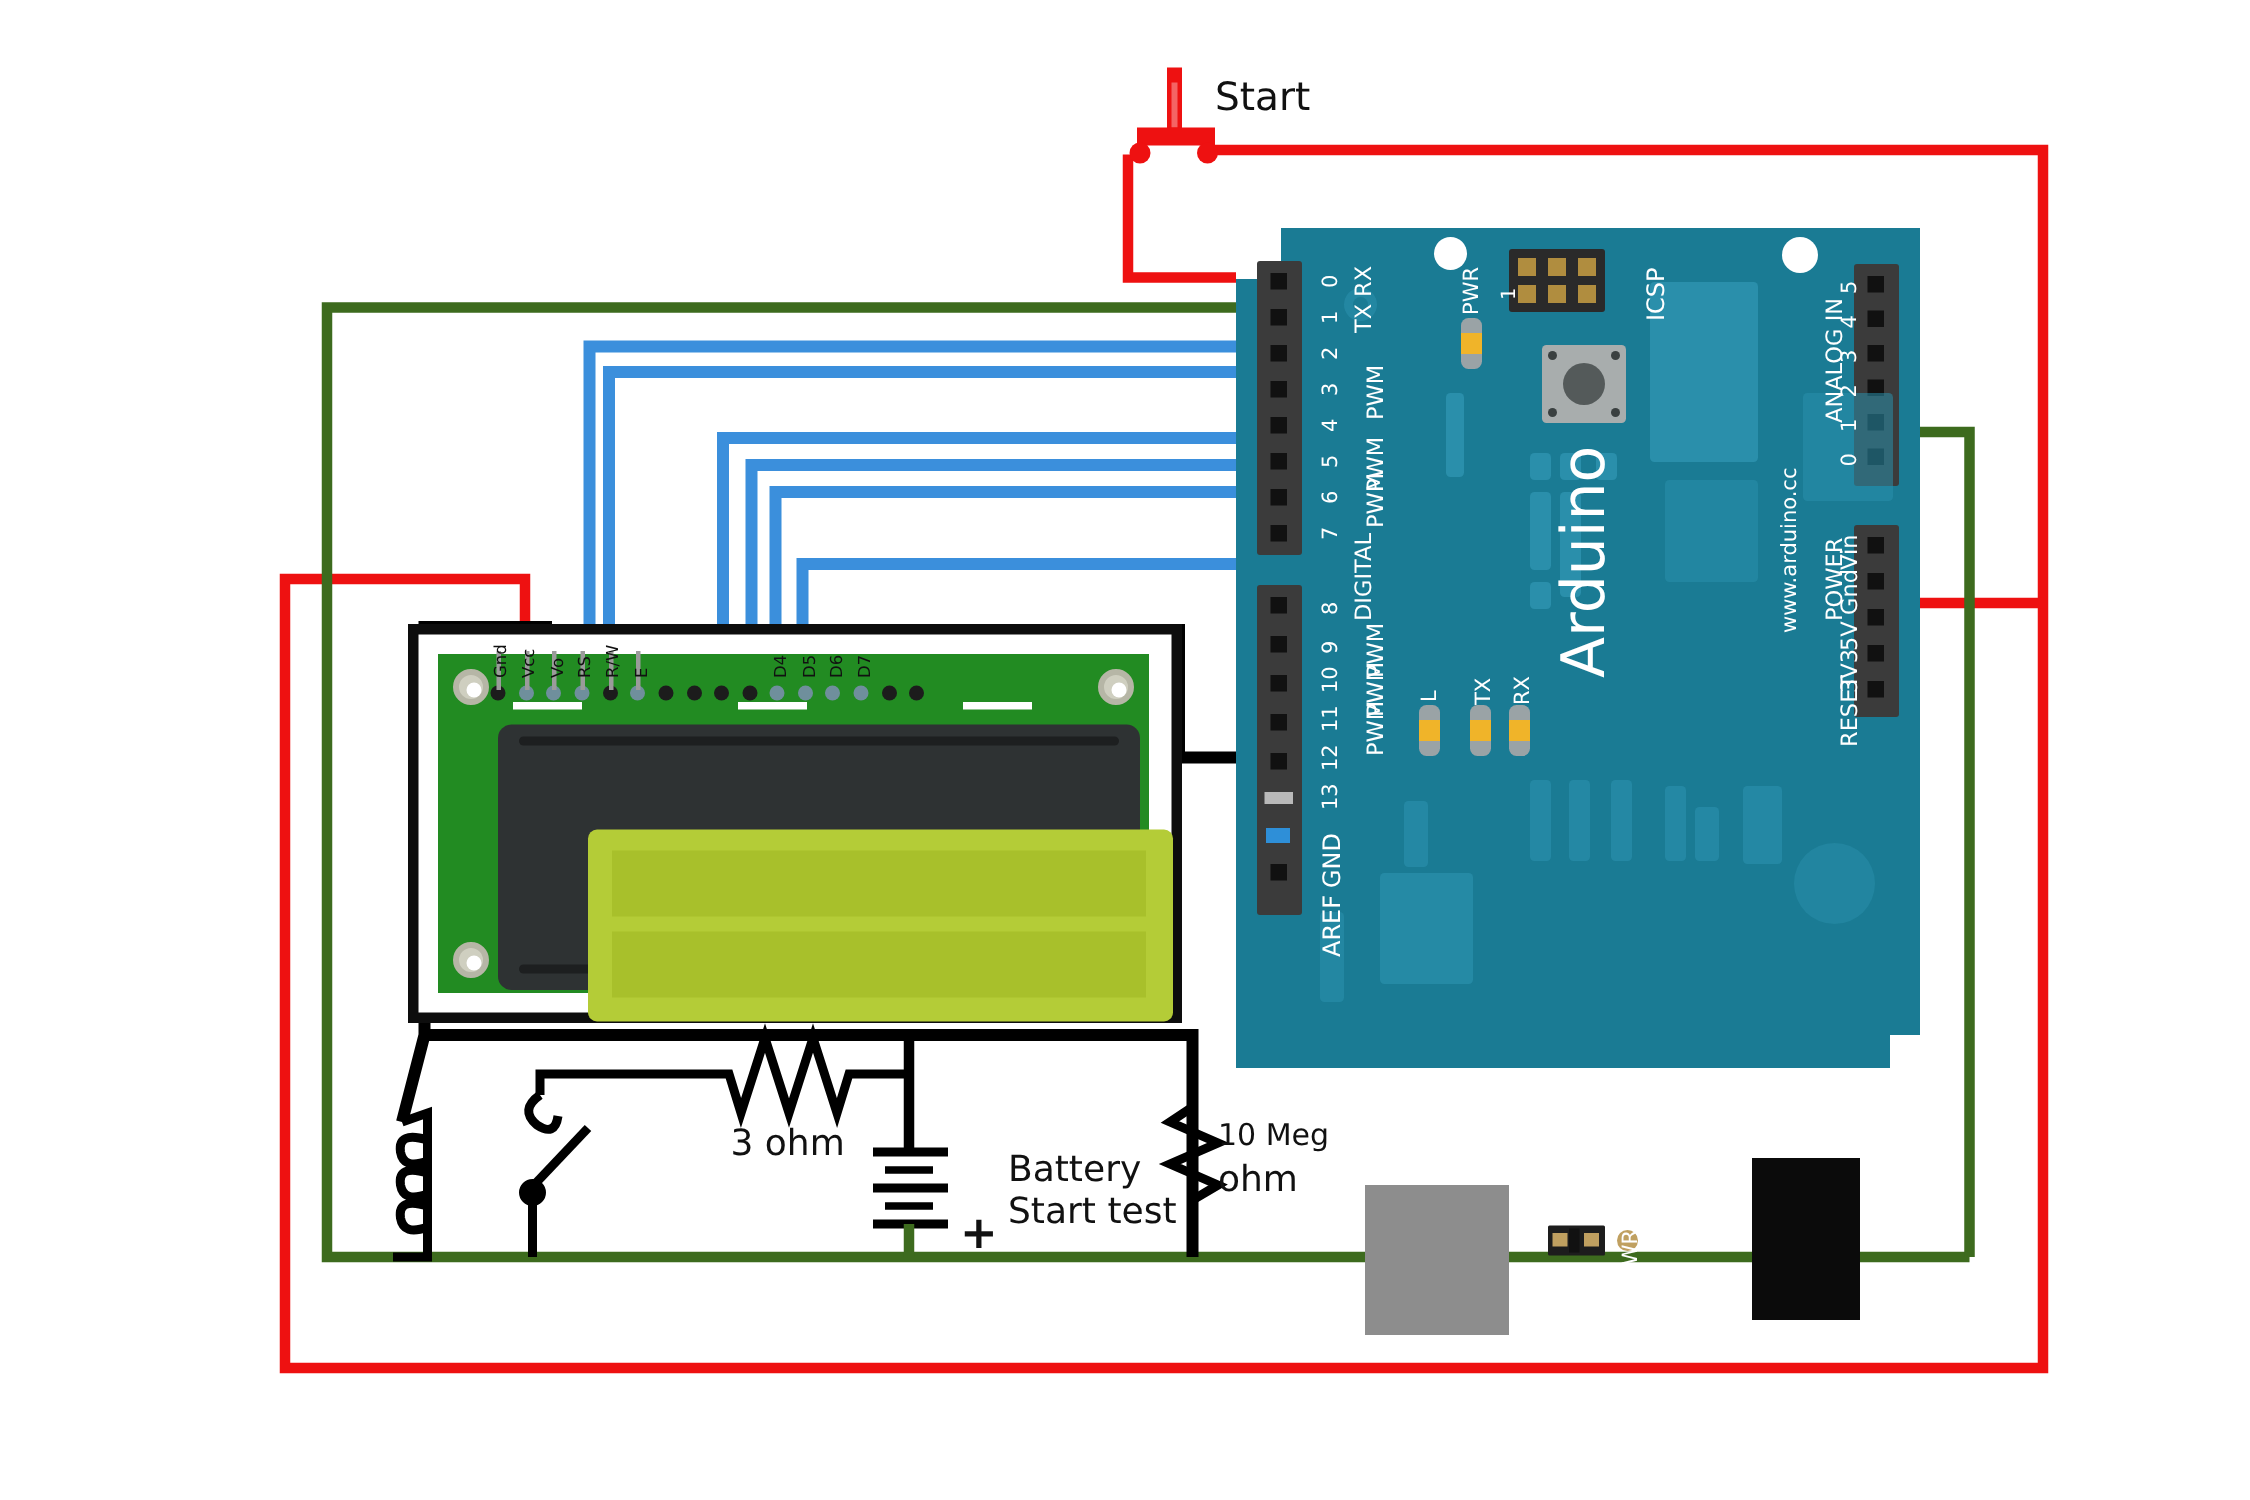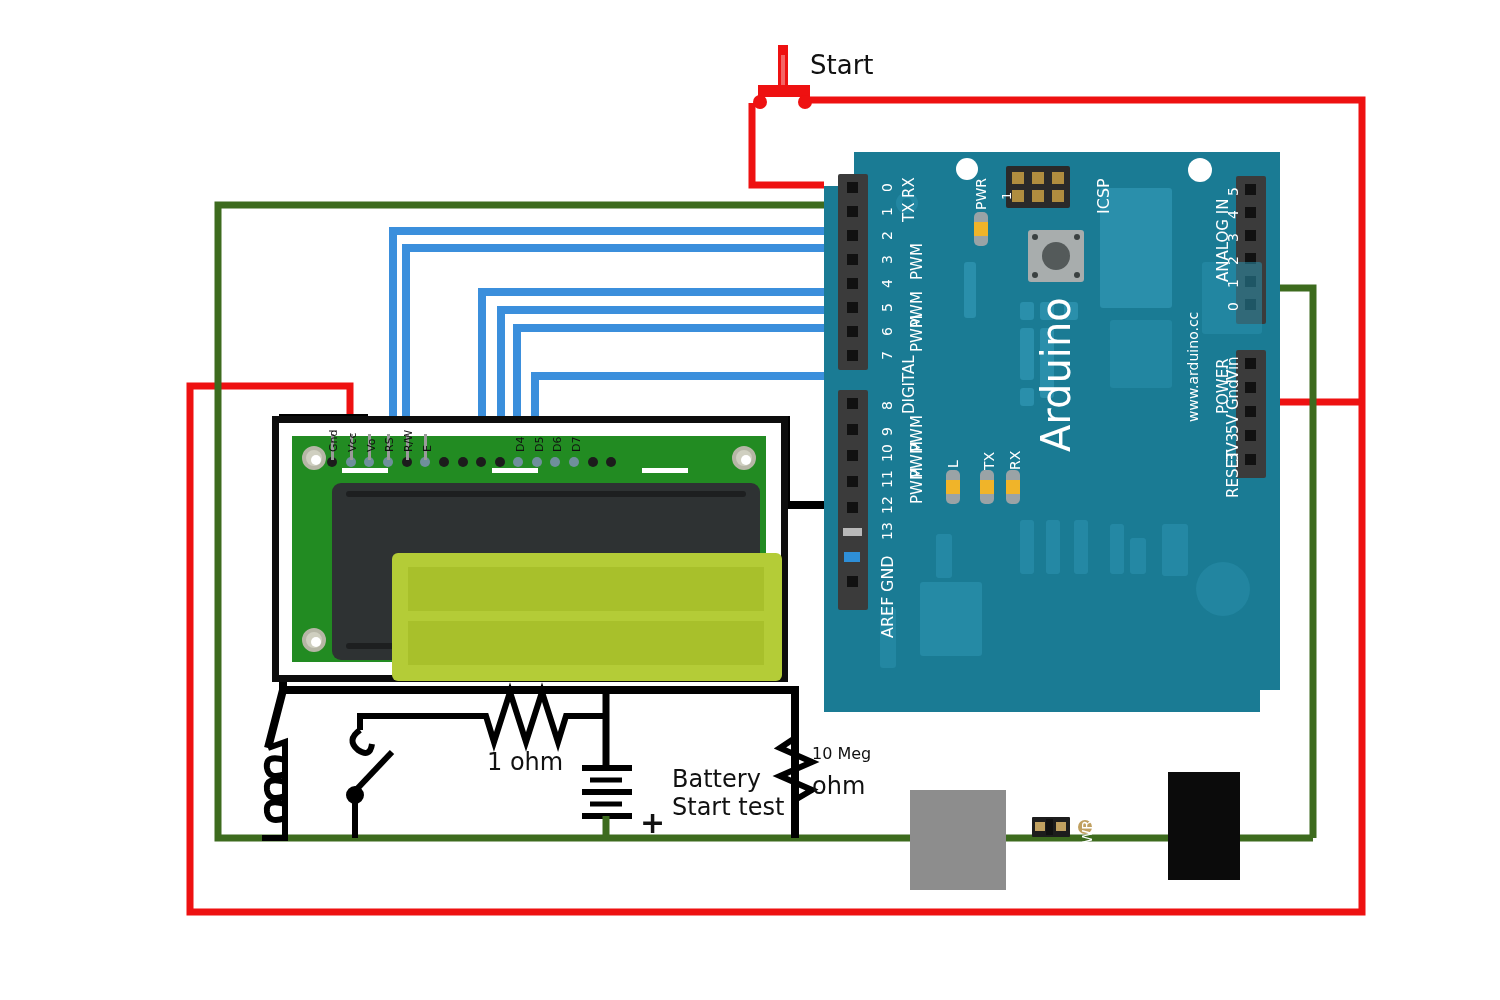--- a/index.html
+++ b/index.html
@@ -373,20 +373,20 @@
     <span class="pl" style="left:112px;top:36px;">RS</span>
     <span class="pl" style="left:131px;top:36px;">R/W</span>
     <span class="pl" style="left:150px;top:36px;">E</span>
     <span class="pl" style="left:243px;top:36px;">D4</span>
     <span class="pl" style="left:262px;top:36px;">D5</span>
     <span class="pl" style="left:280px;top:36px;">D6</span>
     <span class="pl" style="left:299px;top:36px;">D7</span>
   </div>
 
   <span class="lbl" style="left:810px;top:50px;font-size:26px;">Start</span>
-  <span class="lbl" style="left:487px;top:748px;font-size:24px;">1 ohm</span>
-  <span class="lbl" style="left:812px;top:744px;font-size:16px;">10 Meg</span>
+  <span class="lbl" style="left:487px;top:748px;font-size:24px;">3 ohm</span>
+  <span class="lbl" style="left:812px;top:744px;font-size:20px;">10 Meg</span>
   <span class="lbl" style="left:812px;top:772px;font-size:24px;">ohm</span>
   <span class="lbl" style="left:672px;top:765px;font-size:24px;">Battery</span>
   <span class="lbl" style="left:672px;top:793px;font-size:24px;">Start test</span>
   <span class="lbl" style="left:640px;top:805px;font-size:30px;font-weight:bold;">+</span>
 
 </div>
 
 </body></html>

